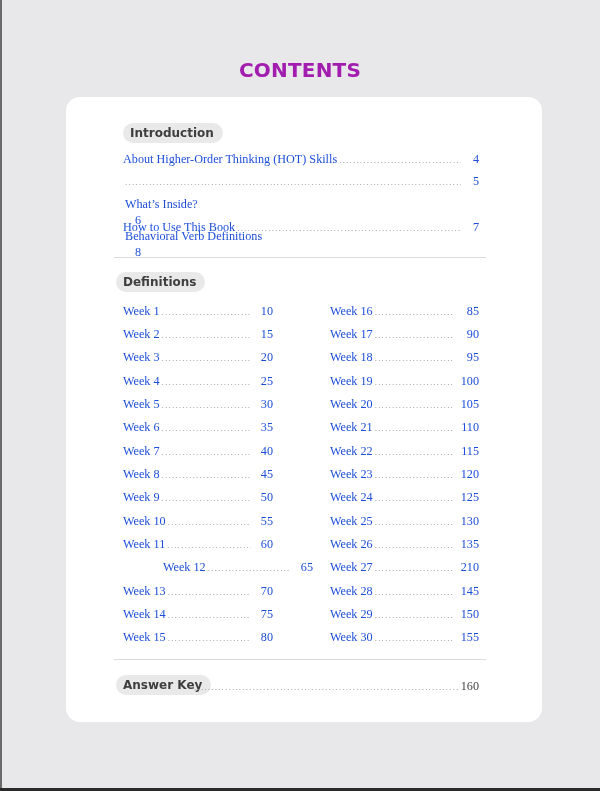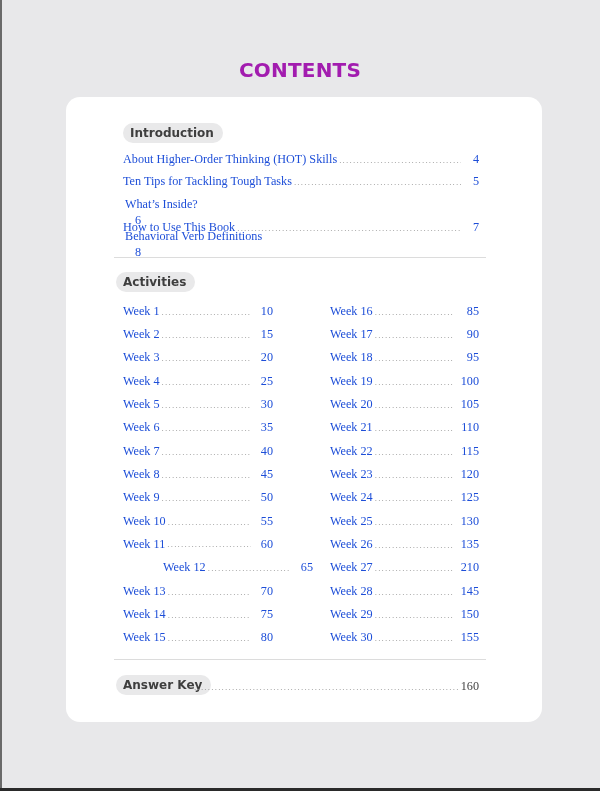--- a/index.html
+++ b/index.html
@@ -134,21 +134,20 @@
 <div class="card"></div>
 
 <div class="pill" style="left:123px; top:123px;">Introduction</div>
 
 <div class="row intro-row" style="top:151px;">
   <span class="label">About Higher-Order Thinking (HOT) Skills</span>
   <span class="leader"></span>
   <span class="page">4</span>
 </div>
 <div class="row intro-row" style="top:173px;">
-  <span class="label">Ten Tips for Tackling Tough Tasks</span>
   <span class="leader"></span>
   <span class="page">5</span>
 </div>
 <div class="row intro-row" style="top:196px;flex-direction:column;">
   <span class="label">What’s Inside?</span>
   <span class="leader"></span>
   <span class="page">6</span>
 </div>
 <div class="row intro-row" style="top:219px;">
   <span class="label">How to Use This Book</span>
@@ -156,21 +155,21 @@
   <span class="page">7</span>
 </div>
 <div class="row intro-row" style="top:228px;flex-direction:column;">
   <span class="label">Behavioral Verb Definitions</span>
   <span class="leader"></span>
   <span class="page">8</span>
 </div>
 
 <div class="divider" style="top:257px;"></div>
 
-<div class="pill" style="left:116px; top:272px;">Activities</div>
+<div class="pill" style="left:116px; top:272px;">Definitions</div>
 
 <div class="row col-left" style="top:303px;">
     <span class="label">Week 1</span>
     <span class="leader"></span>
     <span class="page">10</span>
   </div>
 <div class="row col-left" style="top:326px;">
     <span class="label">Week 2</span>
     <span class="leader"></span>
     <span class="page">15</span>
@@ -208,21 +207,21 @@
 <div class="row col-left" style="top:489px;">
     <span class="label">Week 9</span>
     <span class="leader"></span>
     <span class="page">50</span>
   </div>
 <div class="row col-left" style="top:513px;">
     <span class="label">Week 10</span>
     <span class="leader"></span>
     <span class="page">55</span>
   </div>
-<div class="row col-left" style="top:536px;align-items:flex-end;">
+<div class="row col-left" style="top:536px;">
     <span class="label">Week 11</span>
     <span class="leader"></span>
     <span class="page">60</span>
   </div>
 <div class="row col-left" style="top:559px;margin-left:40px;">
     <span class="label">Week 12</span>
     <span class="leader"></span>
     <span class="page">65</span>
   </div>
 <div class="row col-left" style="top:583px;">

